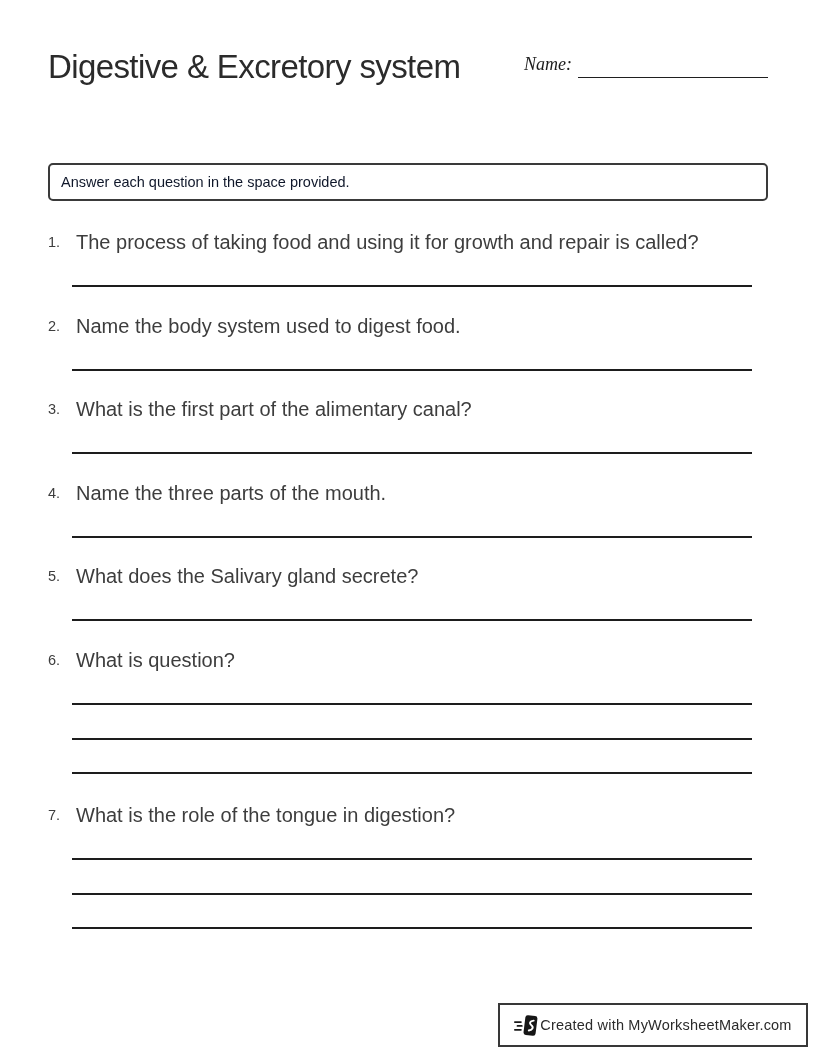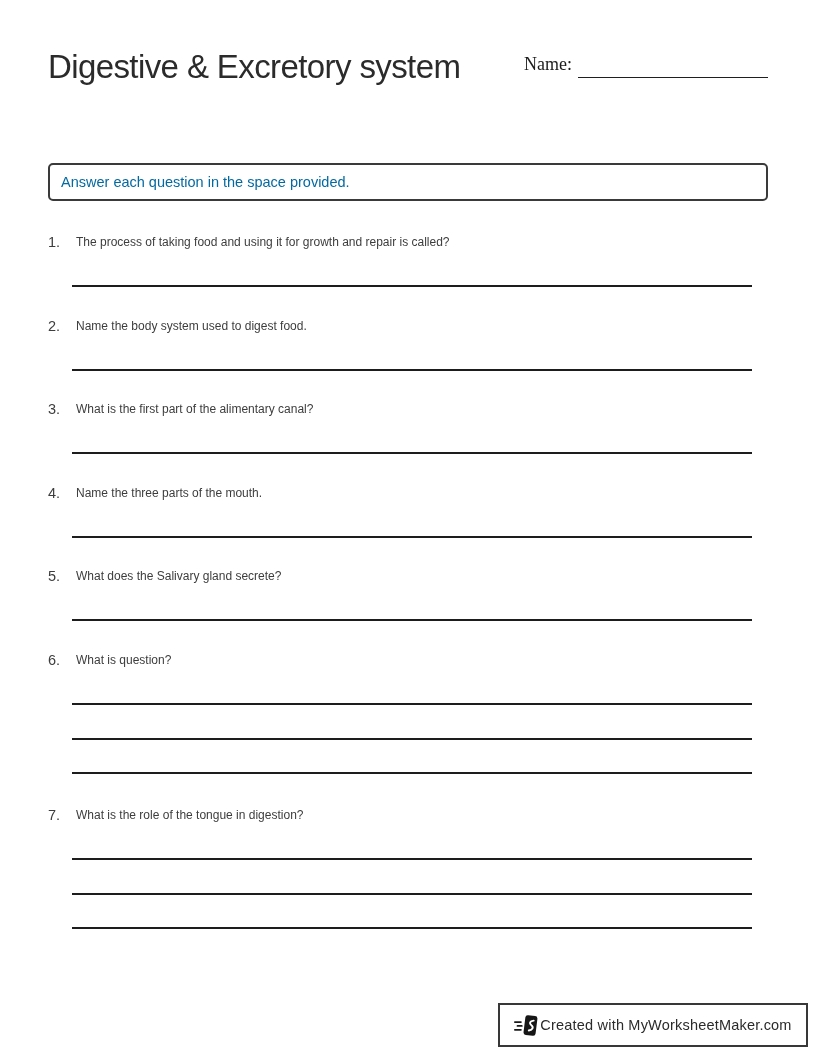--- a/index.html
+++ b/index.html
@@ -21,21 +21,21 @@
     letter-spacing: -0.6px;
     color: #2b2b2b;
     line-height: 38px;
   }
   .header-fields {
     position: absolute;
     top: 52px;
     left: 508px;
     width: 260px;
   }
-  .hf-row { position: relative; height: 38px; }
+  .hf-row { position: relative; height: 38px; font-style: italic; }
   .hf-label {
     position: absolute;
     right: 196px;
     top: 2px;
     font-family: "Liberation Serif", "DejaVu Serif", serif;
     font-size: 18px;
     color: #1c1c1c;
     white-space: nowrap;
   }
   .hf-line {
@@ -52,37 +52,37 @@
     width: 720px;
     height: 38px;
     border: 2px solid #3a3a3a;
     border-radius: 5px;
     display: flex;
     align-items: center;
   }
   .instructions-text {
     padding-left: 11px;
     font-size: 14.5px;
-    color: #0369a1;
+    color: #0f172a;
   }
   .question {
     position: absolute;
     left: 48px;
     width: 704px;
   }
   .q-row { display: flex; line-height: 20px; }
   .q-num {
     width: 28px;
     flex: 0 0 28px;
     font-size: 14.5px;
     color: #3d3d3d;
   }
   .q-text {
     flex: 1;
-    font-size: 12px;
+    font-size: 20px;
     color: #3d3d3d;
   }
   .answer-line {
     margin-left: 24px;
     height: 0;
     border-top: 2px solid #1d1d1d;
     margin-top: 33px;
   }
   .answer-line + .answer-line { margin-top: 32.5px; }
   .footer-badge {

